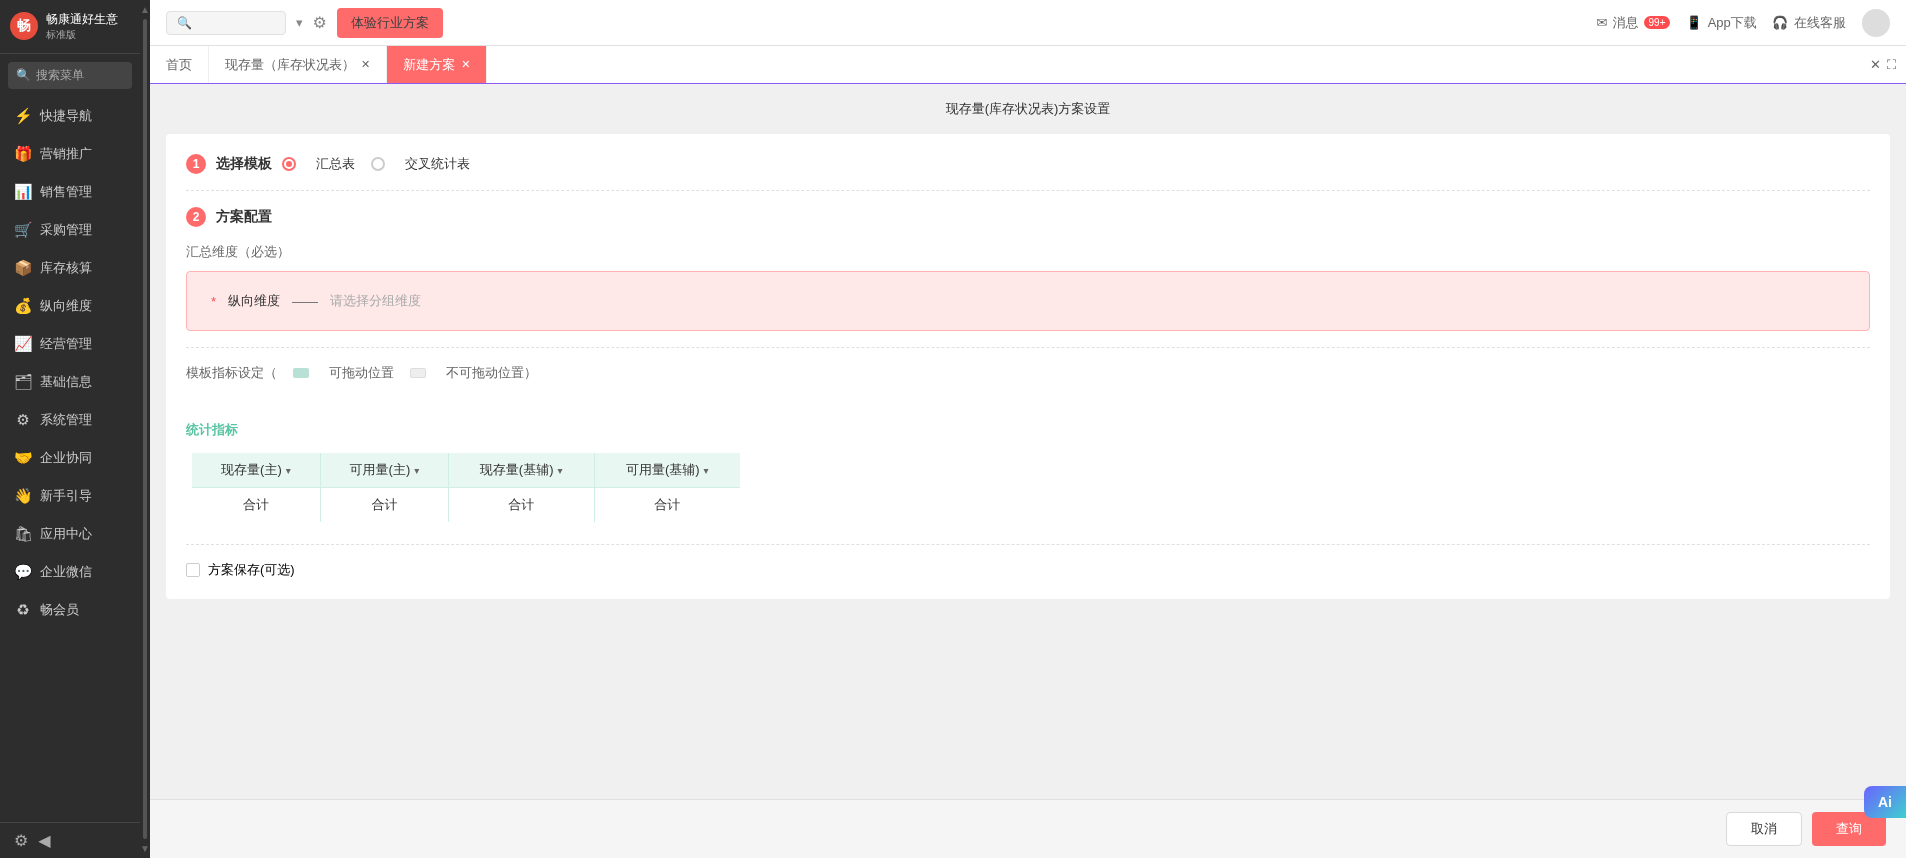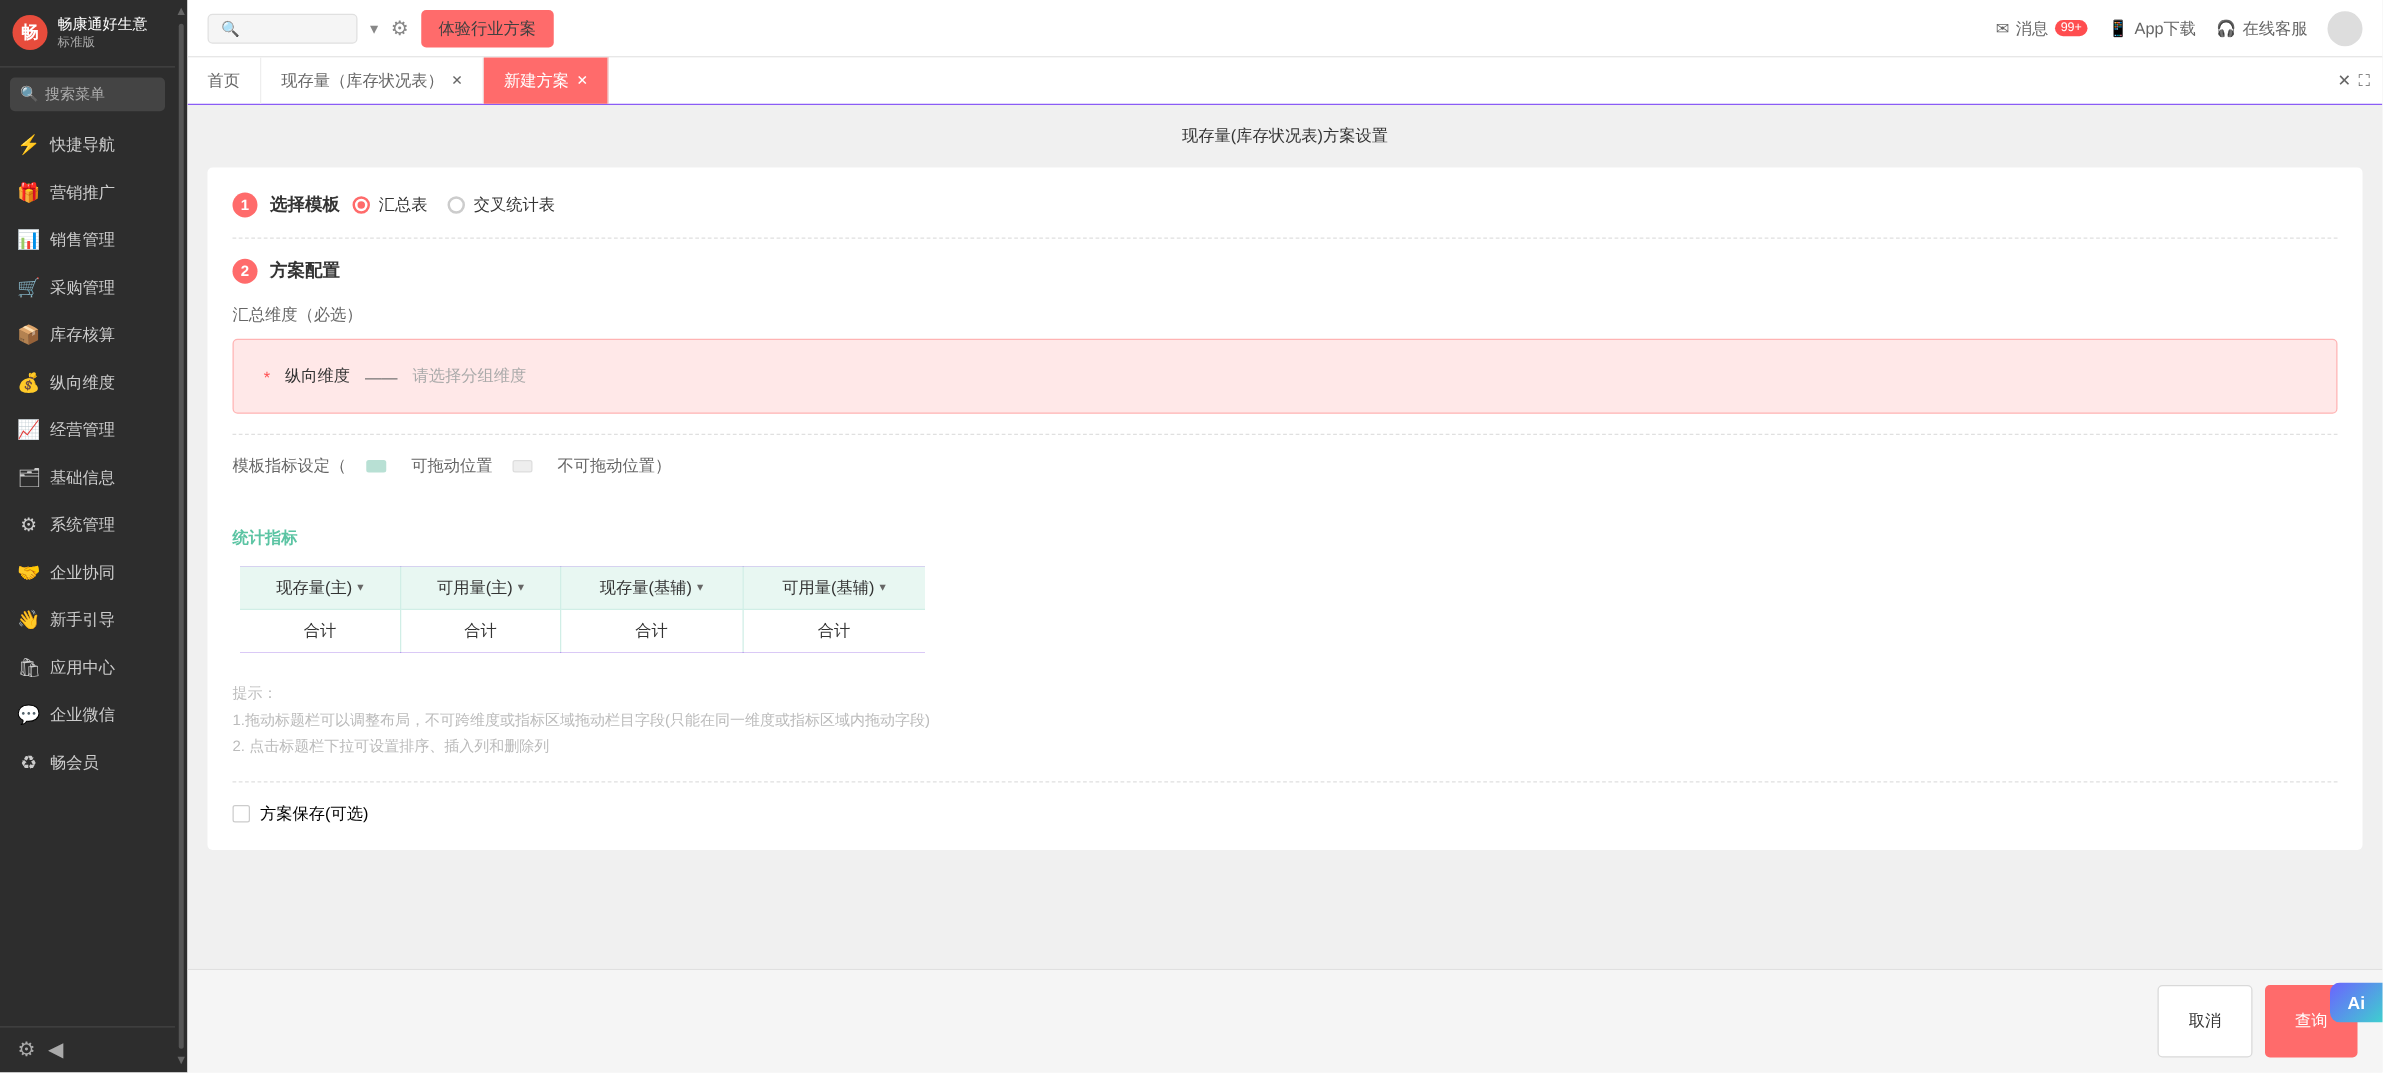--- a/index.html
+++ b/index.html
@@ -186,21 +186,21 @@
       color: white;
       border-radius: 50%;
       width: 20px; height: 20px;
       display: flex; align-items: center; justify-content: center;
       font-size: 12px; font-weight: bold; flex-shrink: 0;
     }
     .step-title { font-size: 14px; font-weight: bold; color: #333; }
 
     
     .radio-group { display: flex; align-items: center; gap: 16px; }
-    .radio-item { display: flex; align-items: center; gap: 7px; cursor: pointer; font-size: 13px; color: #333; }
+    .radio-item { display: flex; align-items: center; gap: 20px; cursor: pointer; font-size: 13px; color: #333; }
     .radio-circle {
       width: 14px; height: 14px;
       border-radius: 50%;
       border: 2px solid #ccc;
       display: flex; align-items: center; justify-content: center;
     }
     .radio-circle.checked { border-color: #ff6b6b; }
     .radio-circle.checked::after {
       content: '';
       width: 6px; height: 6px;
@@ -291,21 +291,21 @@
       padding: 12px 20px;
       display: flex;
       justify-content: flex-end;
       gap: 10px;
       flex-shrink: 0;
     }
     .btn-cancel {
       background: #fff;
       border: 1px solid #d9d9d9;
       border-radius: 4px;
-      padding: 19px 24px;
+      padding: 7px 24px;
       font-size: 13px;
       color: #333;
       cursor: pointer;
     }
     .btn-confirm {
       background: #ff6b6b;
       border: none;
       border-radius: 4px;
       padding: 7px 24px;
       font-size: 13px;
@@ -550,25 +550,20 @@
         <tbody>
           <tr>
             <td>合计</td>
             <td>合计</td>
             <td>合计</td>
             <td>合计</td>
           </tr>
         </tbody>
       </table>
 
-      <div class="tips">
-        <span class="tips-title">提示：</span>
-        <div>1.拖动标题栏可以调整布局，不可跨维度或指标区域拖动栏目字段(只能在同一维度或指标区域内拖动字段)</div>
-        <div>2. 点击标题栏下拉可设置排序、插入列和删除列</div>
-      </div>
 
       <hr class="divider">
 
       <div class="save-row">
         <div class="checkbox-box"></div>
         <span>方案保存(可选)</span>
       </div>
 
     </div>
   </div>

